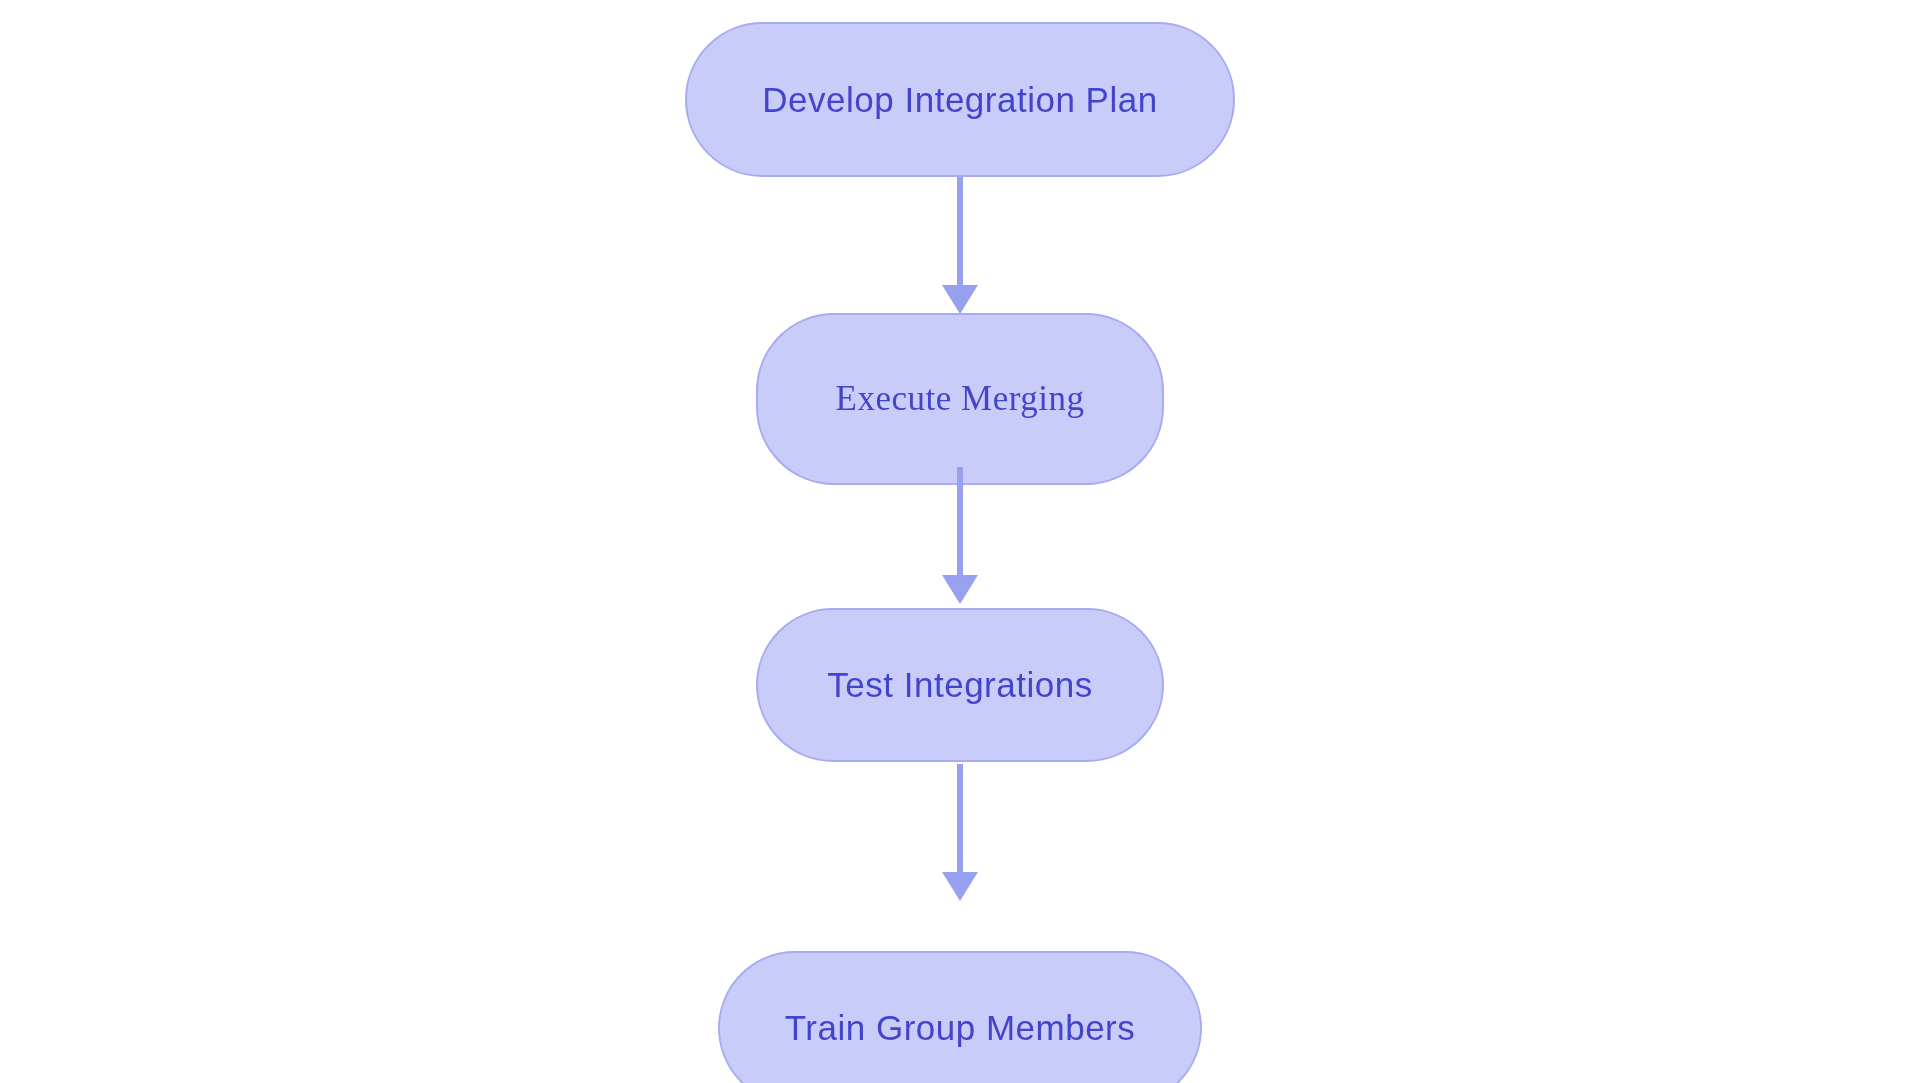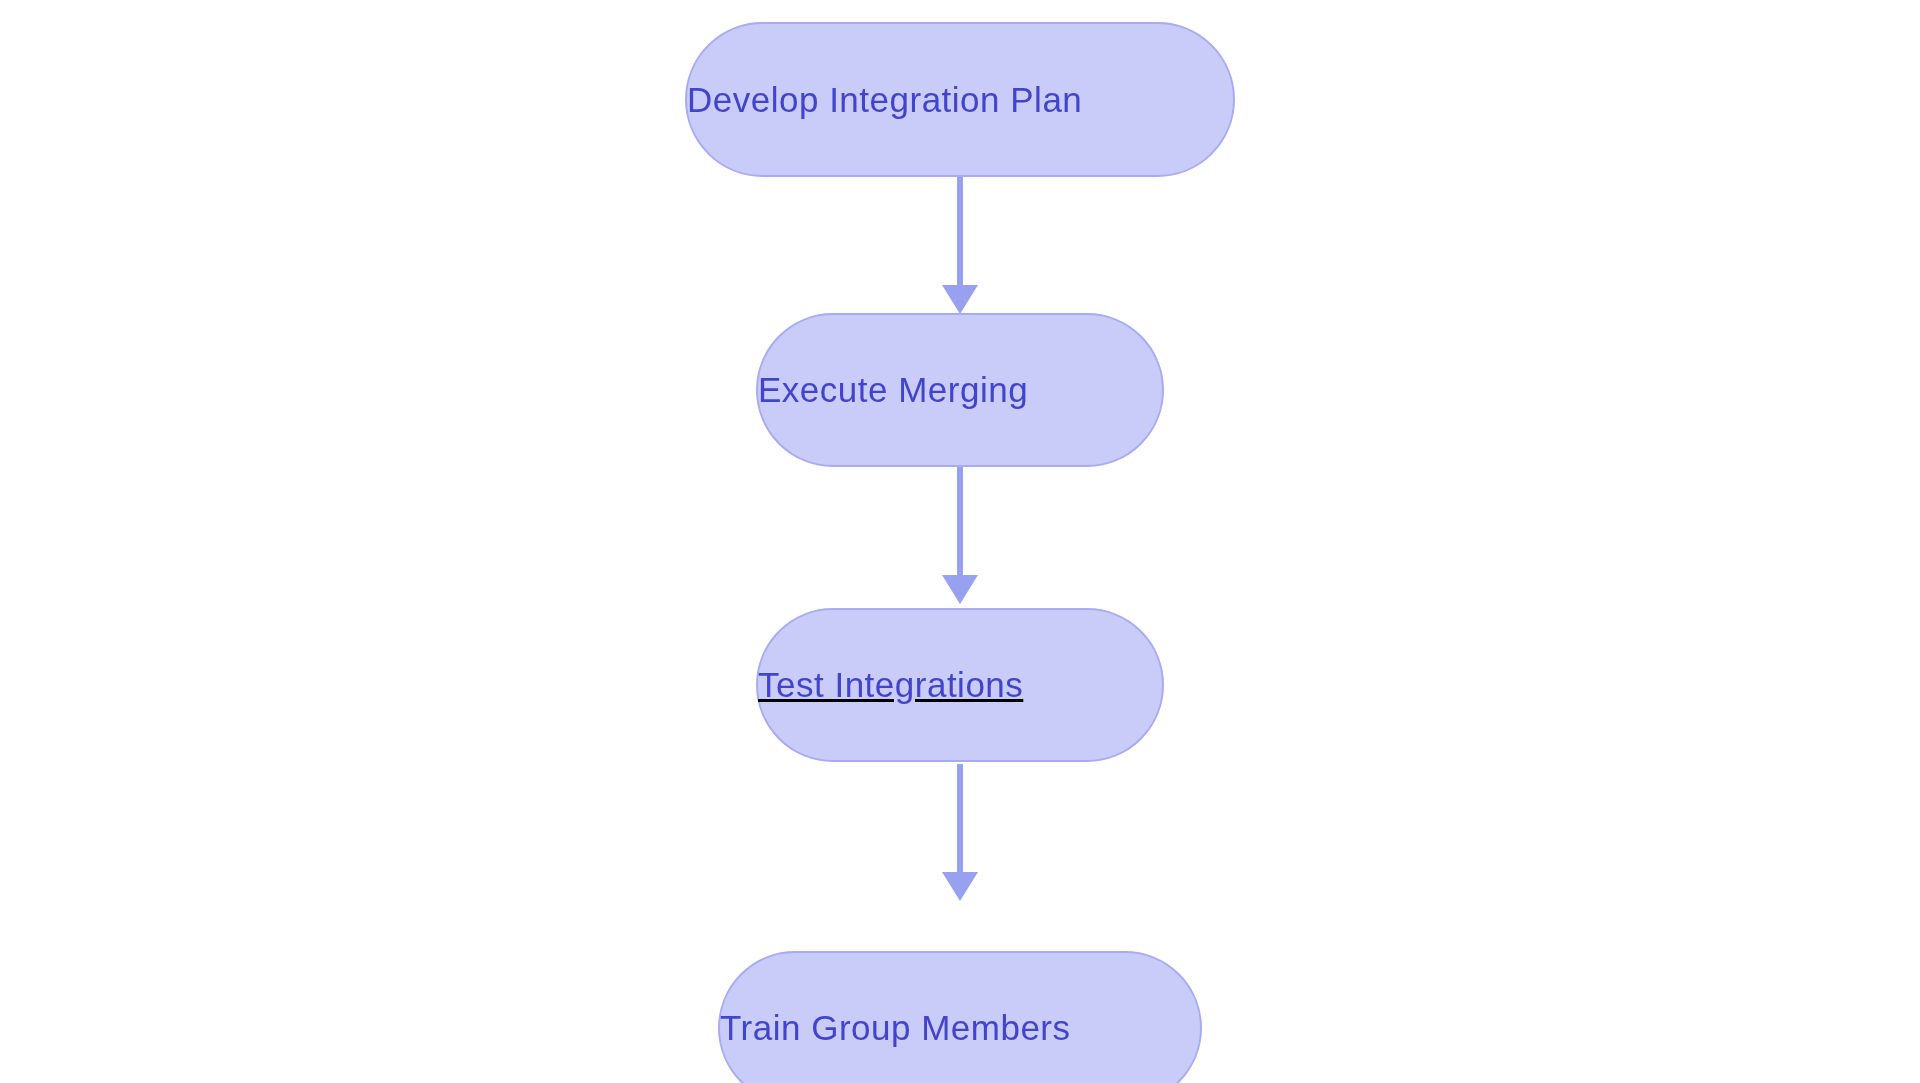--- a/index.html
+++ b/index.html
@@ -20,35 +20,36 @@
   .canvas {
     position: relative;
     width: 1920px;
     height: 1083px;
     background: var(--background);
   }
   .node {
     position: absolute;
     display: flex;
     align-items: center;
+    justify-content: center;
     background: var(--node-fill);
     border: 2px solid var(--node-border);
     border-radius: 78px;
   }
   .node-label {
     color: var(--node-text);
     font-size: 35px;
     font-weight: 400;
     letter-spacing: 0.5px;
     white-space: nowrap;
     text-align: center;
   }
   .n1 { left: 685px; top: 22px;  width: 550px; height: 155px; }
-  .n2 { left: 756px; top: 313px; width: 408px; height: 154px; }
-  .n3 { left: 756px; top: 608px; width: 408px; height: 154px; text-decoration: underline; }
+  .n2 { left: 756px; top: 313px; width: 408px; height: 172px; font-family: Liberation Serif, serif; }
+  .n3 { left: 756px; top: 608px; width: 408px; height: 154px; }
   .n4 { left: 718px; top: 903px; width: 484px; height: 154px; margin-top: 48px; }
   .arrow {
     position: absolute;
     left: 940px;
     width: 40px;
     height: 138px;
     display: block;
   }
   .a1 { top: 177px; }
   .a2 { top: 467px; }

